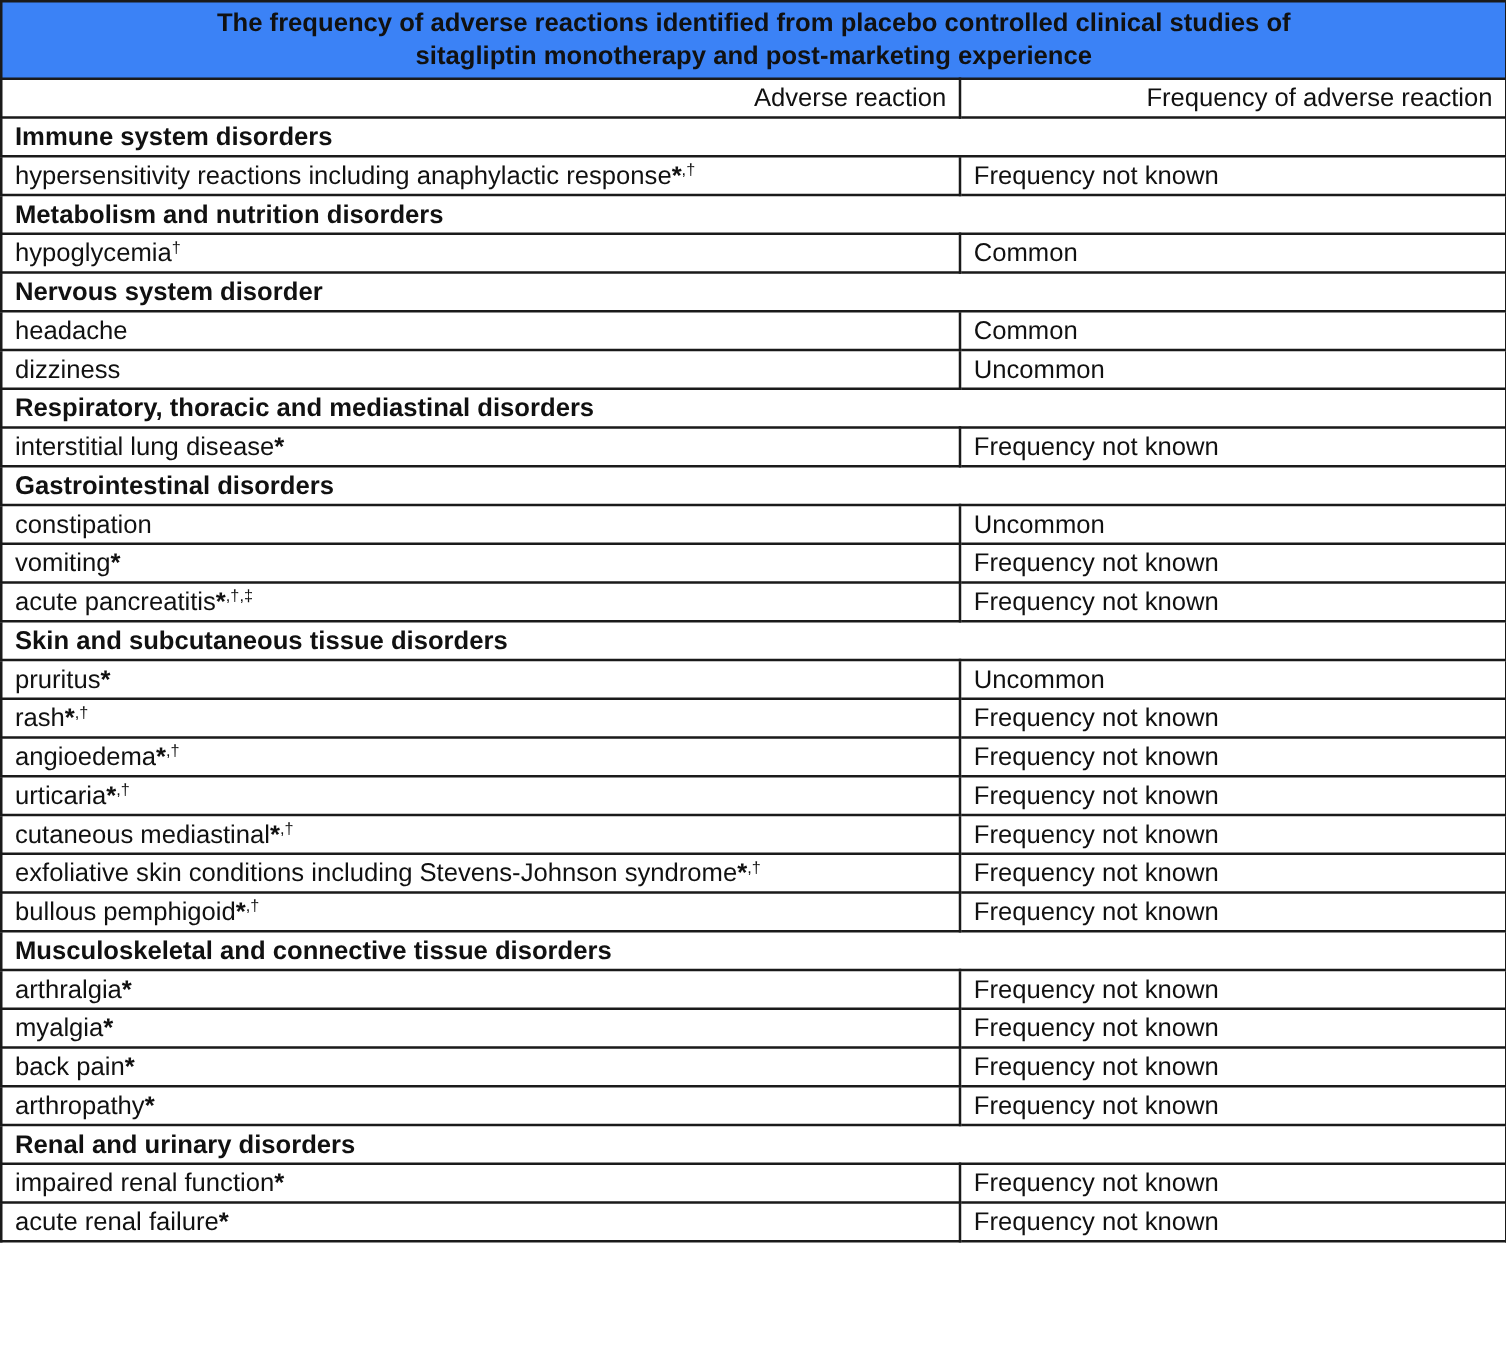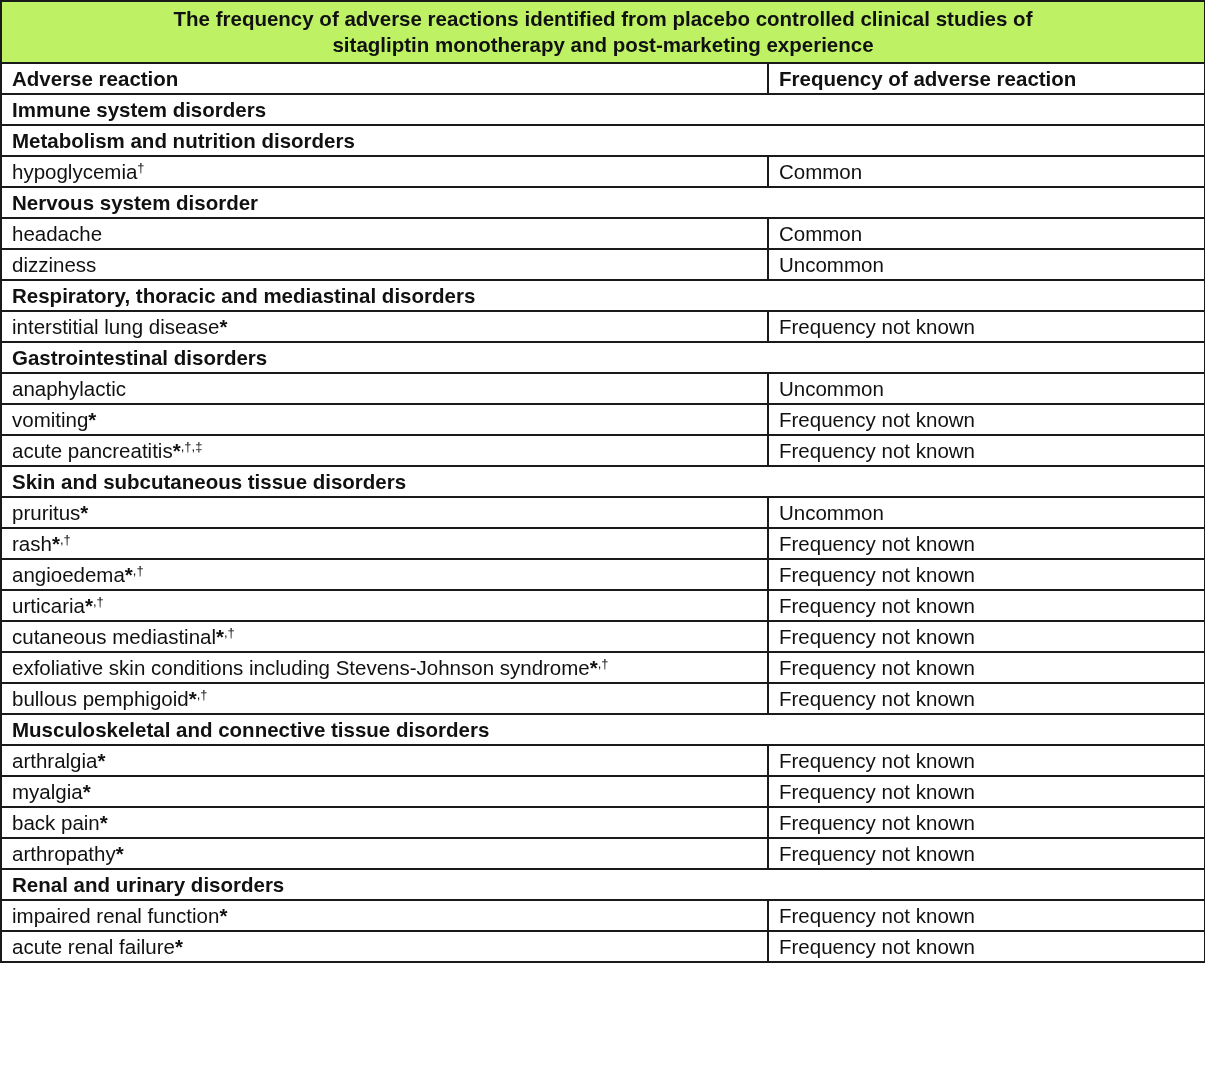--- a/index.html
+++ b/index.html
@@ -16,29 +16,29 @@
   td, th {
     border: 2px solid #1a1a1a;
     padding: 0 10px;
     height: 29px;
     line-height: 29px;
     text-align: left;
     vertical-align: middle;
     white-space: nowrap;
   }
   .title-cell {
-    background: #bef264;
+    background: #3b82f6;
     text-align: center;
     font-weight: bold;
     line-height: 26px;
     height: 56px;
     padding: 2px 3px;
     white-space: normal;
   }
-  .colhead { font-weight: bold; }
+  .colhead { font-weight: normal; text-align: right; }
   .section { font-weight: bold; }
   col.c1 { width: 767px; }
   col.c2 { width: 437px; }
   sup { font-size: 13px; line-height: 0; vertical-align: 7px; }
   .mark { font-weight: bold; }
 </style>
 </head>
 <body>
 
 <table>
@@ -52,20 +52,24 @@
         <span>The frequency of adverse reactions identified from placebo controlled clinical studies of</span><br>
         <span>sitagliptin monotherapy and post-marketing experience</span>
       </td>
     </tr>
     <tr>
       <td class="colhead">Adverse reaction</td>
       <td class="colhead">Frequency of adverse reaction</td>
     </tr>
   <tr>
         <td colspan="2" class="section">Immune system disorders</td>
+      </tr>
+      <tr>
+        <td><span>hypersensitivity reactions including anaphylactic response</span><span class="mark">*</span><sup>,†</sup></td>
+        <td>Frequency not known</td>
       </tr>
       <tr>
         <td colspan="2" class="section">Metabolism and nutrition disorders</td>
       </tr>
       <tr>
         <td><span>hypoglycemia</span><span class="mark"></span><sup>†</sup></td>
         <td>Common</td>
       </tr>
       <tr>
         <td colspan="2" class="section">Nervous system disorder</td>
@@ -82,21 +86,21 @@
         <td colspan="2" class="section">Respiratory, thoracic and mediastinal disorders</td>
       </tr>
       <tr>
         <td><span>interstitial lung disease</span><span class="mark">*</span><sup></sup></td>
         <td>Frequency not known</td>
       </tr>
       <tr>
         <td colspan="2" class="section">Gastrointestinal disorders</td>
       </tr>
       <tr>
-        <td><span>anaphylactic</span><span class="mark"></span><sup></sup></td>
+        <td><span>constipation</span><span class="mark"></span><sup></sup></td>
         <td>Uncommon</td>
       </tr>
       <tr>
         <td><span>vomiting</span><span class="mark">*</span><sup></sup></td>
         <td>Frequency not known</td>
       </tr>
       <tr>
         <td><span>acute pancreatitis</span><span class="mark">*</span><sup>,†,‡</sup></td>
         <td>Frequency not known</td>
       </tr>

